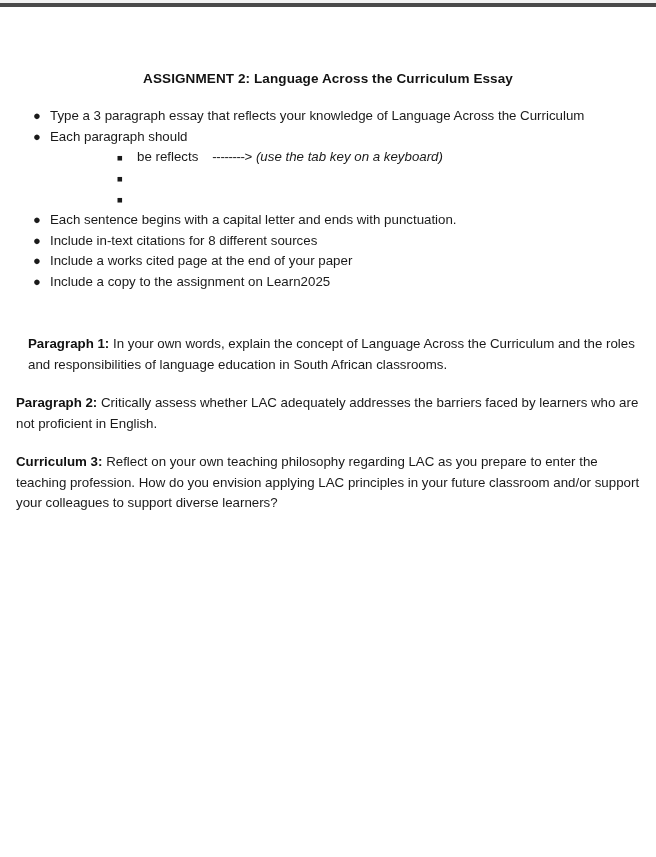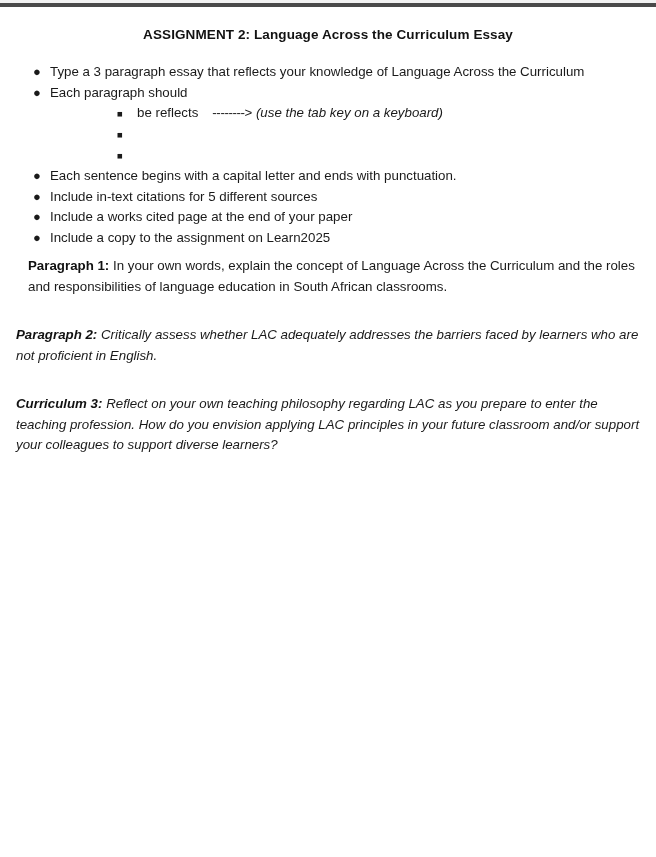--- a/index.html
+++ b/index.html
@@ -33,21 +33,21 @@
     padding: 0;
     background: #ffffff;
   }
 
   .doc-title {
     text-align: center;
     font-size: 13.5px;
     font-weight: bold;
     color: #121212;
     margin: 0;
-    padding-top: 20px;
+    padding-top: 64px;
     letter-spacing: 0.1px;
   }
 
   .list-block {
     margin: 0;
     padding: 0;
     list-style: none;
     margin-top: 20px;
   }
 
@@ -91,22 +91,22 @@
   }
 
   .para-block {
     margin: 0;
     padding: 0 16px 0 16px;
     font-size: 13.3px;
     line-height: 20.5px;
     color: #1a1a1a;
     max-width: 624px;
   }
-  .para-block.first { margin-top: 8px; padding-left: 28px; }
-  .para-block.next  { margin-top: 28px; font-style: italic; }
+  .para-block.first { margin-top: 42px; padding-left: 28px; }
+  .para-block.next  { margin-top: 18px; }
 
   .para-label {
     font-weight: bold;
     color: #111111;
   }
 </style>
 </head>
 <body>
 
 <div class="top-strip"></div>
@@ -143,21 +143,21 @@
       <span class="marker-square">■</span>
     </div>
 
     <div class="bullet-row lvl1">
       <span class="marker-disc">●</span>
       <span class="bullet-text">Each sentence begins with a capital letter and ends with punctuation.</span>
     </div>
 
     <div class="bullet-row lvl1">
       <span class="marker-disc">●</span>
-      <span class="bullet-text">Include in-text citations for 5 different sources</span>
+      <span class="bullet-text">Include in-text citations for 8 different sources</span>
     </div>
 
     <div class="bullet-row lvl1">
       <span class="marker-disc">●</span>
       <span class="bullet-text">Include a works cited page at the end of your paper</span>
     </div>
 
     <div class="bullet-row lvl1">
       <span class="marker-disc">●</span>
       <span class="bullet-text">Include a copy to the assignment on Learn2025</span>

